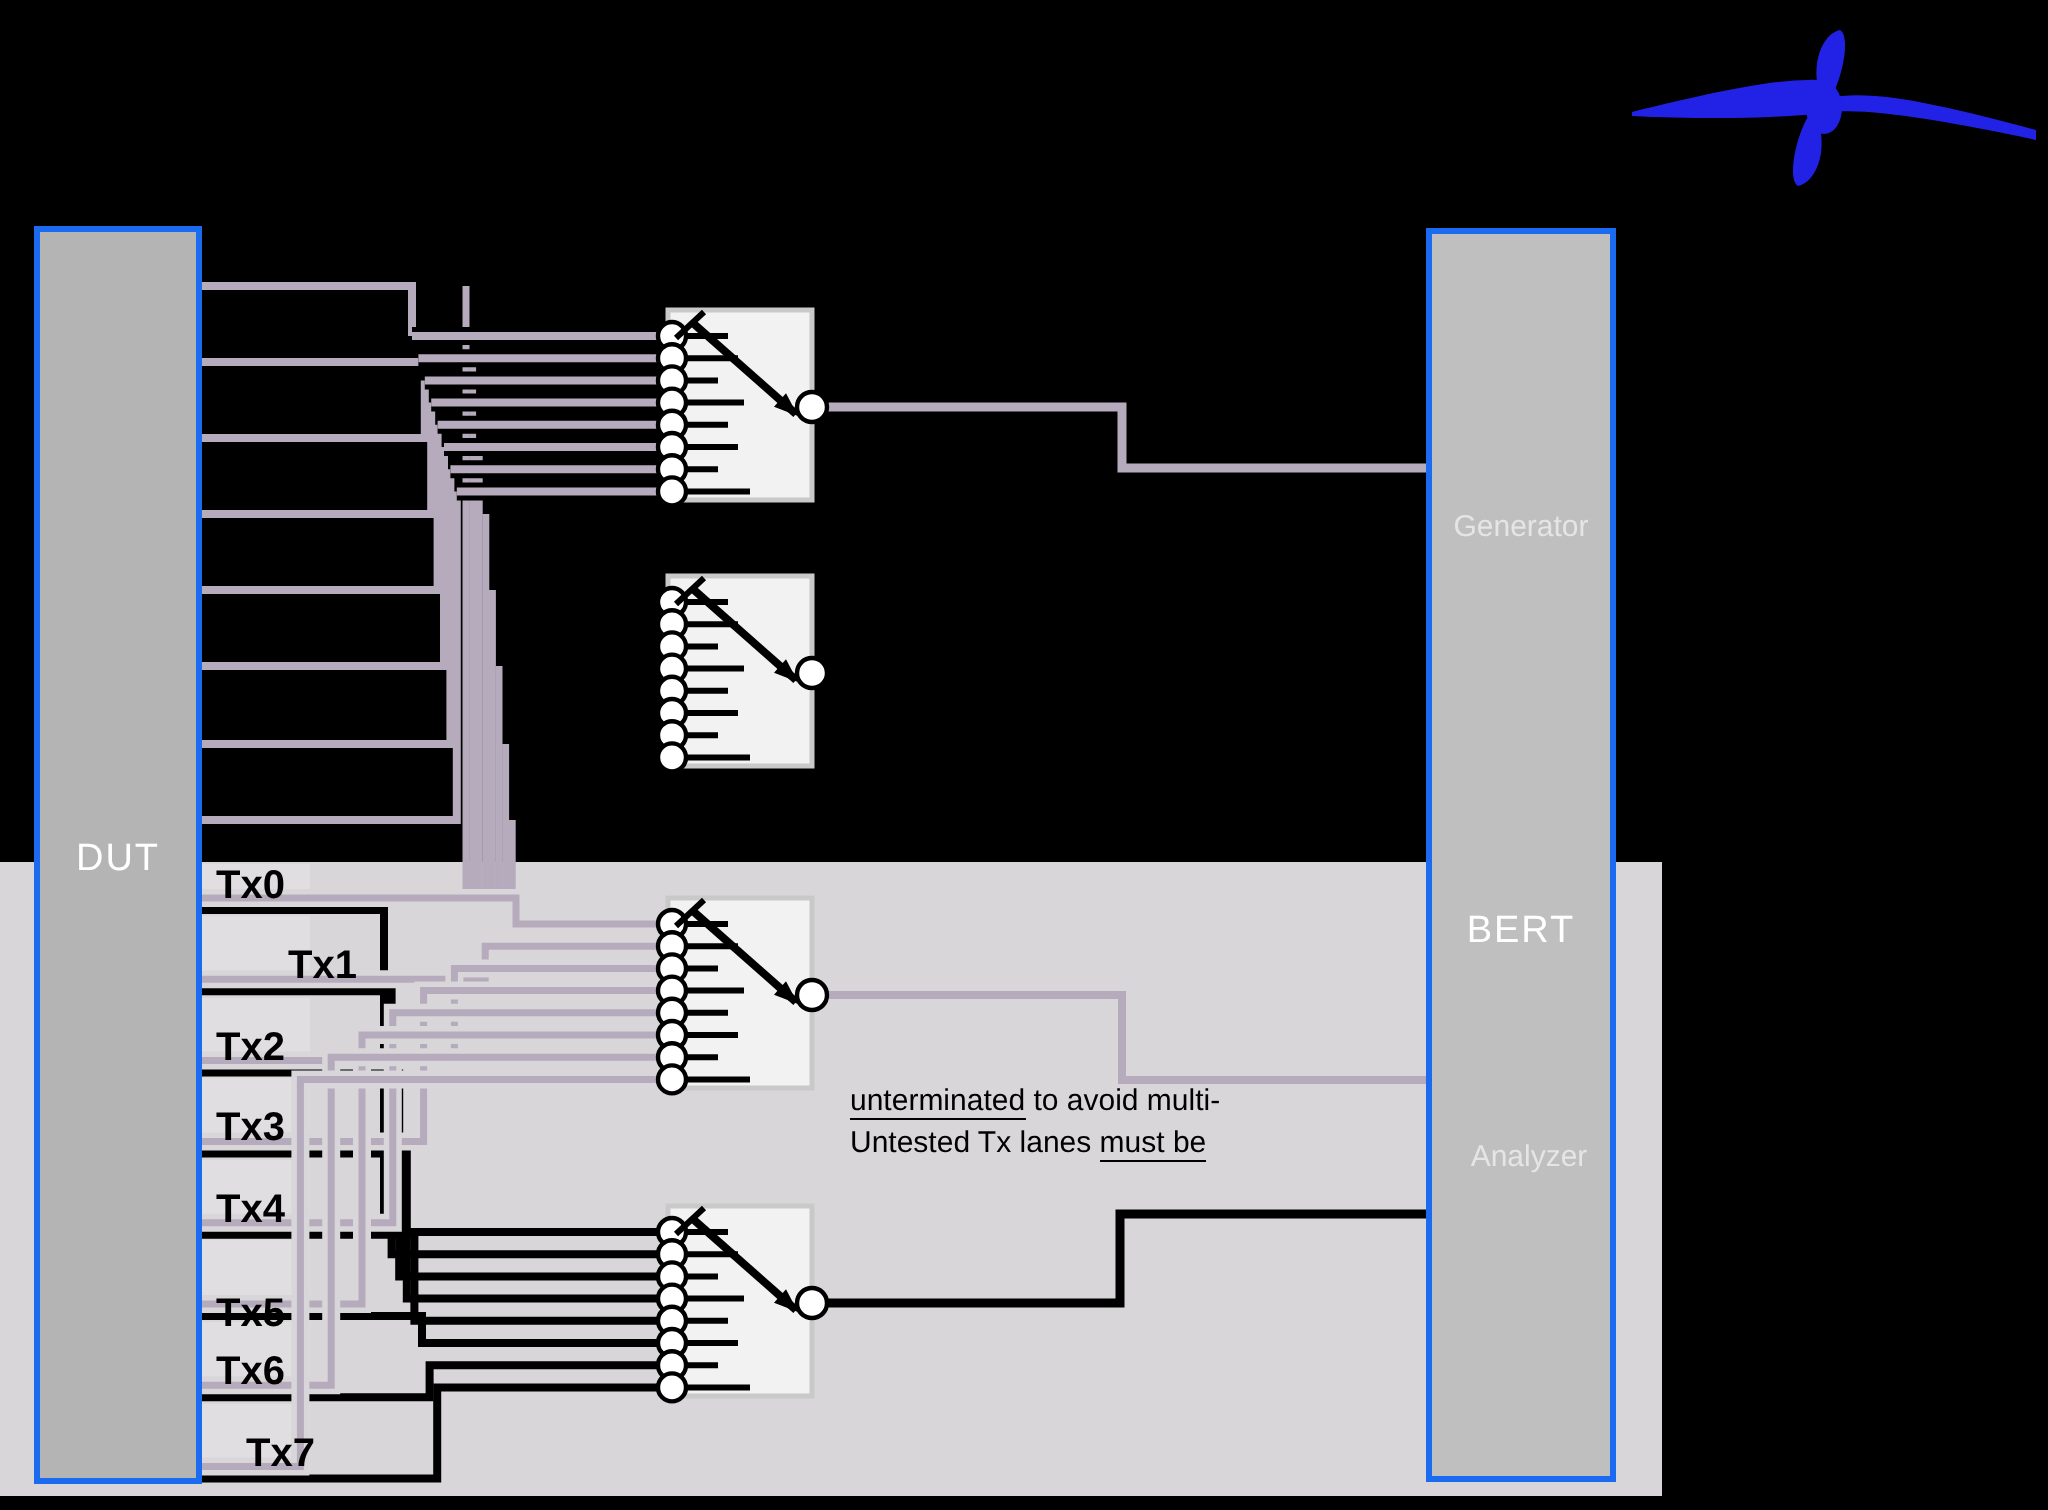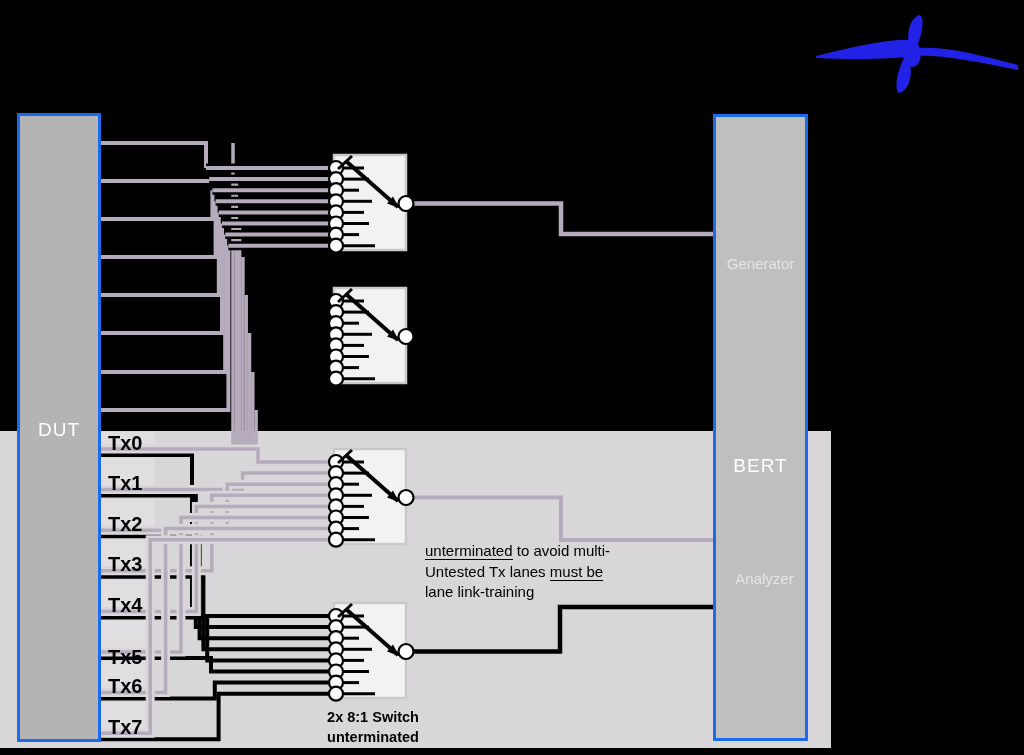--- a/index.html
+++ b/index.html
@@ -188,39 +188,34 @@
   <div id="dut-block" class="block"></div>
   <div class="blocklabel" style="left:17px;top:419px;width:84px;">DUT</div>
 
   <div id="bert-block" class="block"></div>
   <div class="sublabel" style="left:713px;top:255px;width:95px;">Generator</div>
   <div class="blocklabel" style="left:713px;top:419px;width:95px;margin-top:36px;">BERT</div>
   <div class="sublabel" style="left:713px;top:570px;width:103px;">Analyzer</div>
 
   <div id="tx-labels">
       <div class="txlabel" style="top: 432px;">Tx0</div>
-      <div class="txlabel" style="top: 472px;">Tx1</div>
+      <div class="txlabel" style="top: 472px; margin-left: 36px;">Tx1</div>
       <div class="txlabel" style="top: 513px;">Tx2</div>
       <div class="txlabel" style="top: 553px;">Tx3</div>
       <div class="txlabel" style="top: 594px;">Tx4</div>
       <div class="txlabel" style="top: 635px; margin-top: 11px;">Tx5</div>
       <div class="txlabel" style="top: 675px;">Tx6</div>
-      <div class="txlabel" style="top: 716px;">Tx7</div>
+      <div class="txlabel" style="top: 716px; margin-left: 15px;">Tx7</div>
     </div>
 
   <div id="annotation">
       <div><span class="u">unterminated</span><span> to avoid multi-</span></div>
       <div><span>Untested Tx lanes </span><span class="u">must be</span></div>
-      <div>lane link-training</div>
     </div>
 
-  <div id="caption">
-    <div>2x 8:1 Switch</div>
-    <div>unterminated</div>
-  </div>
 
   <svg id="logo" viewBox="0 0 202 88">
     <text x="14" y="35" font-size="30" fill="#000">PCI</text>
     <text x="110" y="82" font-size="28" fill="#000">SIG</text>
     <path id="logo-swoosh" d="M0,46 C40,36 70,30 88,30 C97,29 101,34 98,39 C122,34 160,44 202,55 L202,60
              C160,51 120,44 100,46 C78,49 40,50 0,48 Z" fill="#2222e6"></path>
     <path id="logo-petal-up" d="M94,38 C89,22 95,7 104,5 C109,8 106,26 100,38 C98,41 95,41 94,38 Z" fill="#2222e6"></path>
     <path id="logo-petal-down" d="M93,50 C98,66 92,81 83,83 C78,80 81,62 87,50 C89,47 92,47 93,50 Z" fill="#2222e6"></path>
     <ellipse id="logo-hub" cx="96" cy="44" rx="9" ry="13" fill="#2222e6"></ellipse>
   </svg>

